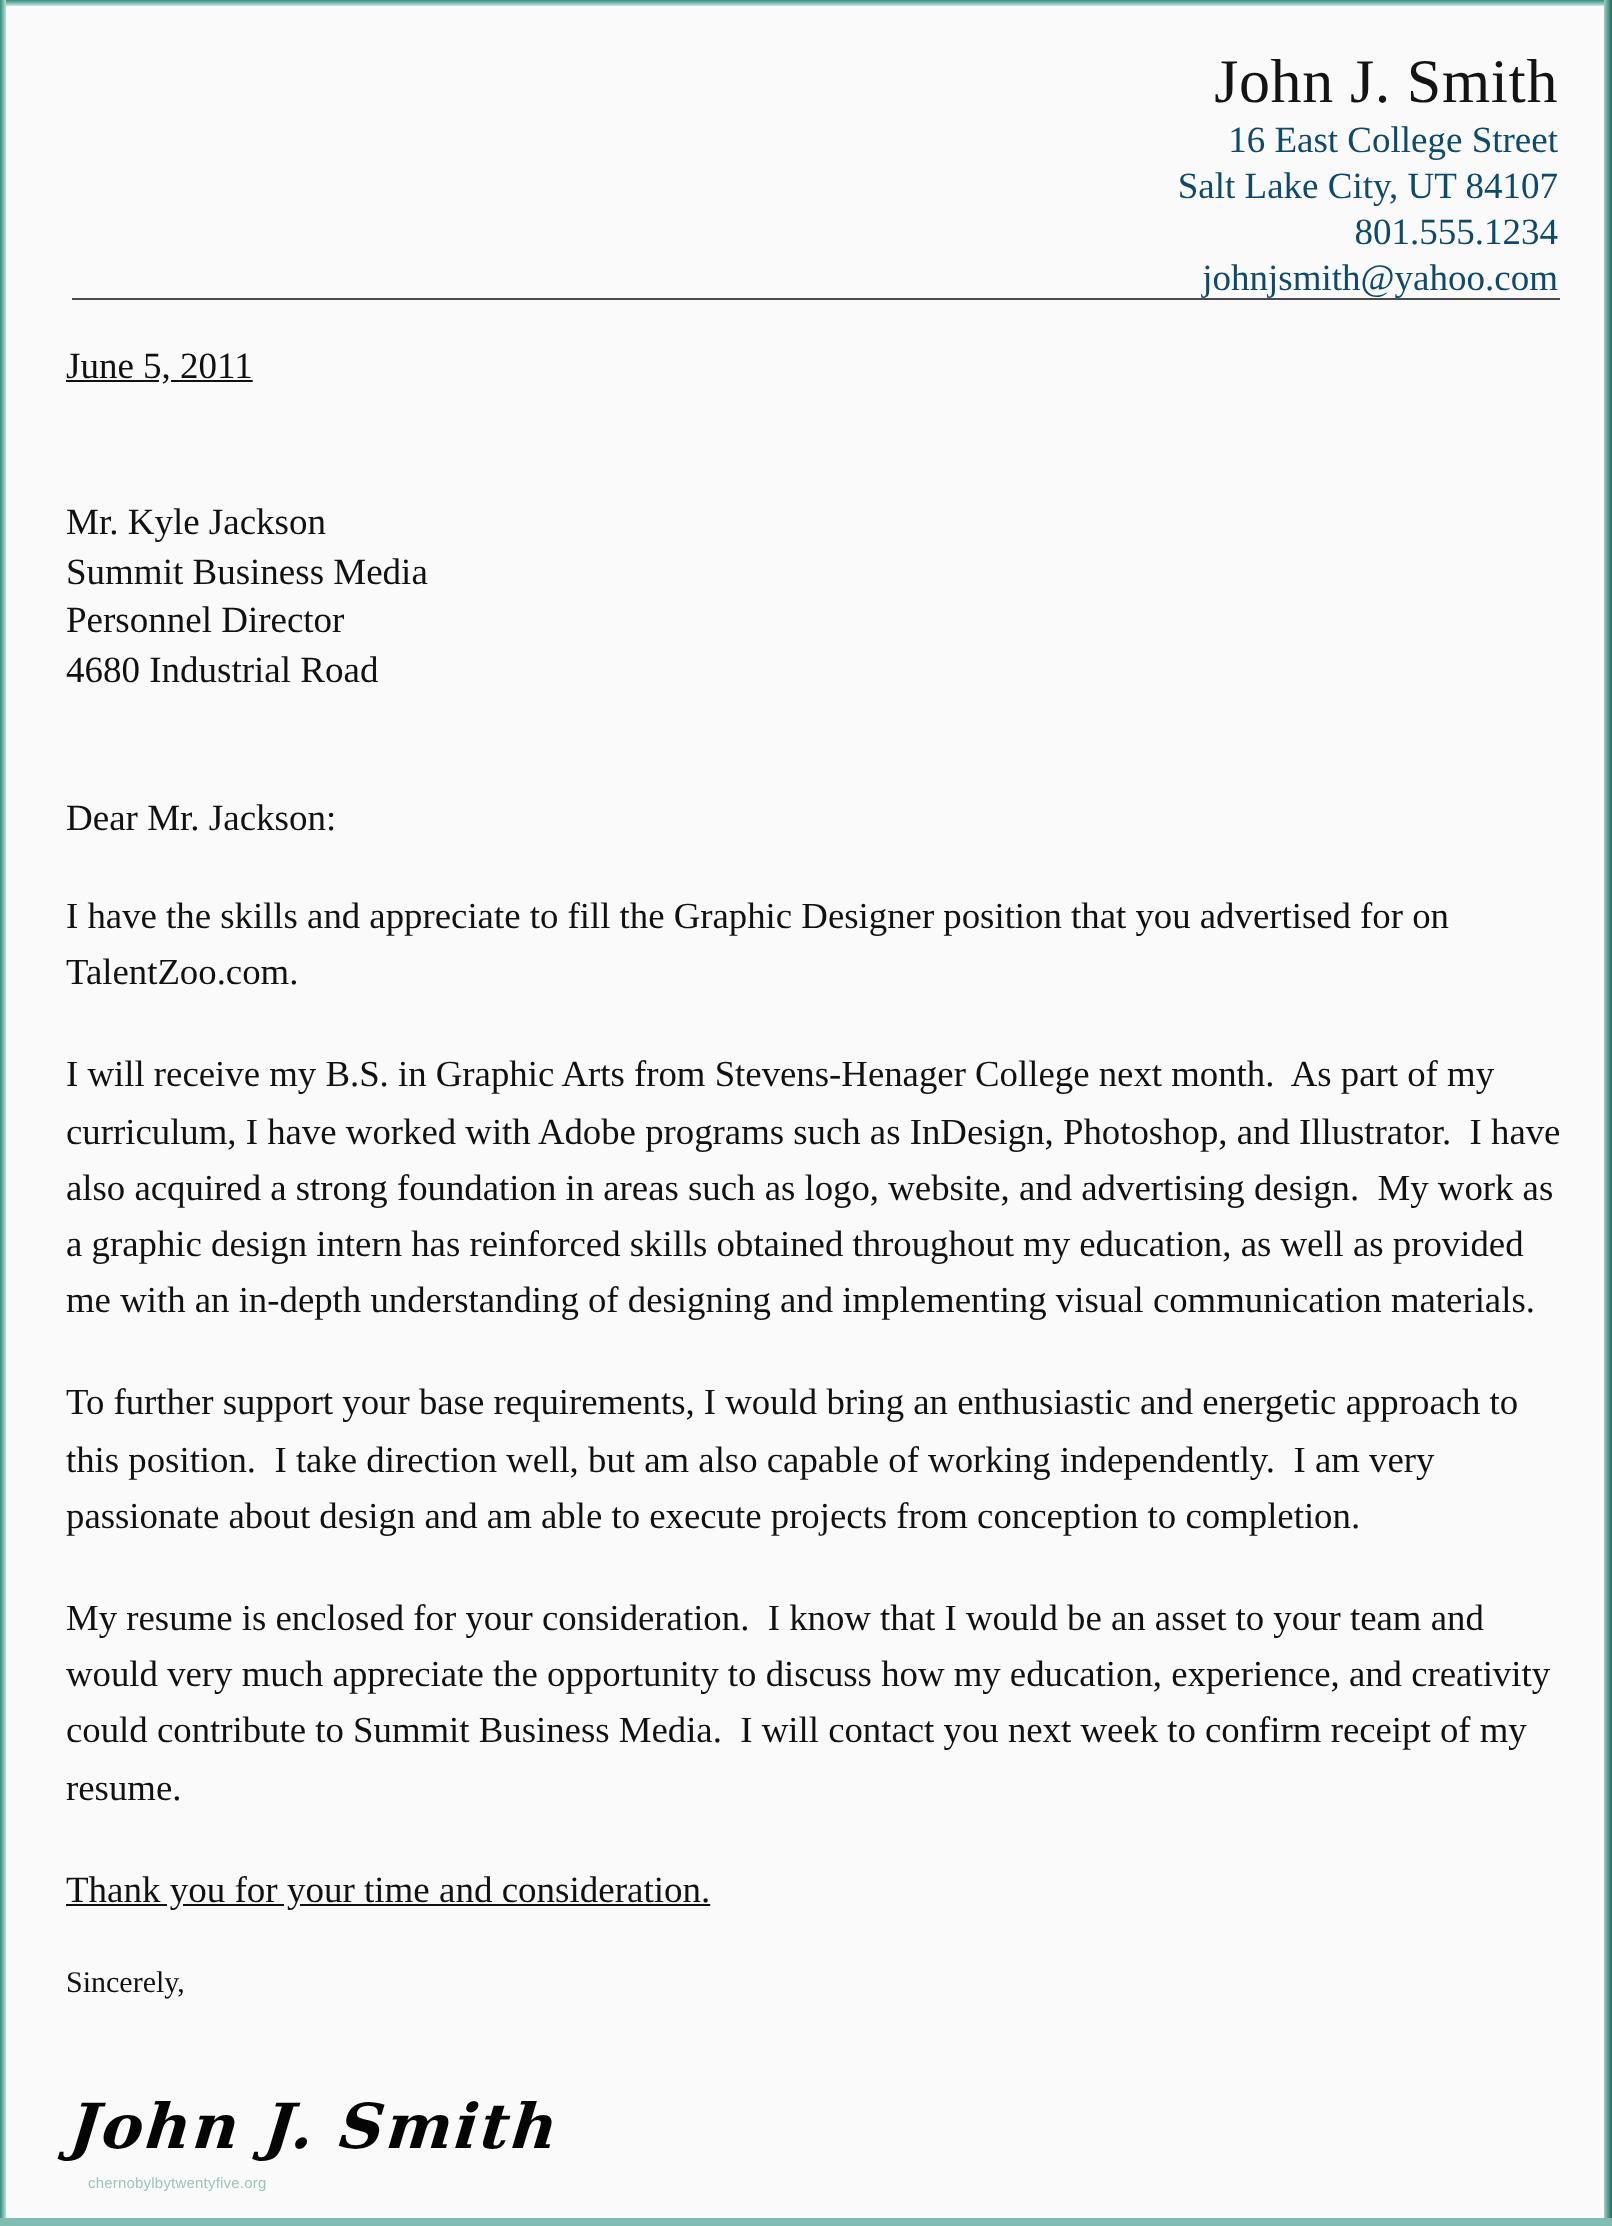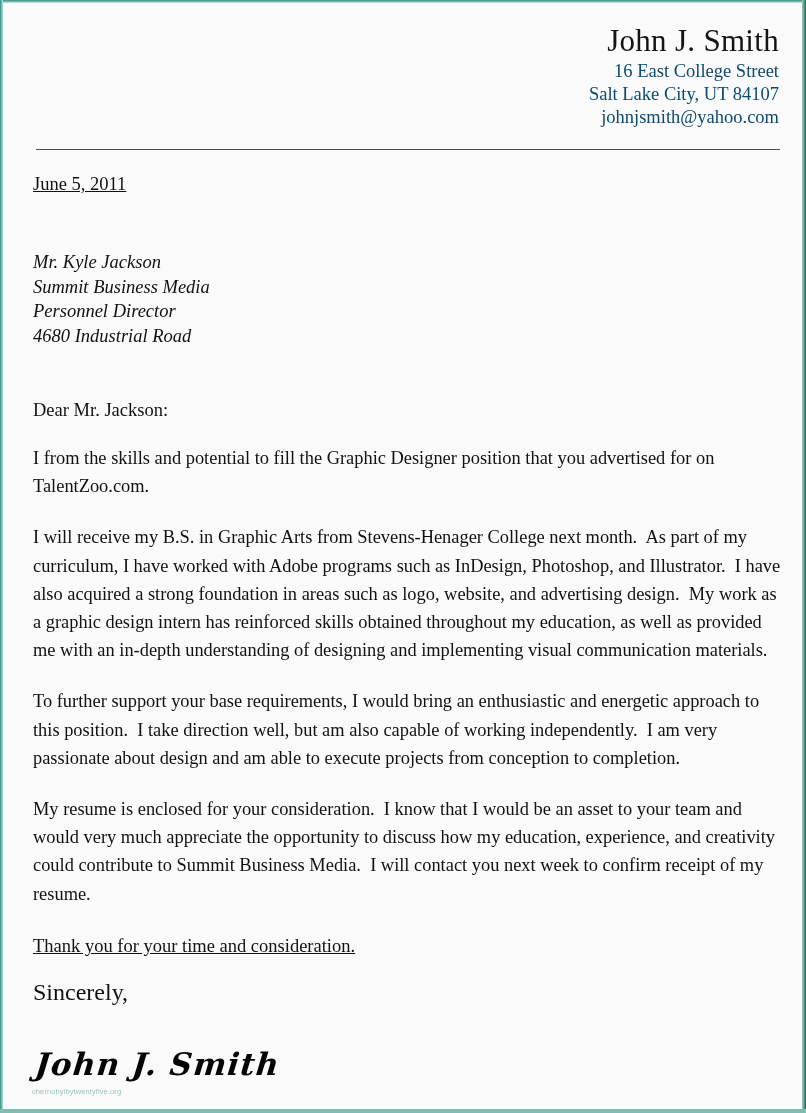--- a/index.html
+++ b/index.html
@@ -77,21 +77,20 @@
     width: 748px;
   }
   .date-line {
     font-size: 18.5px;
     line-height: 24px;
     margin: 0 0 0 0;
     text-decoration: underline;
   }
   .recipient {
     margin-top: 54px;
-    font-style: italic;
   }
   .recipient div {
     font-size: 18.5px;
     line-height: 24.5px;
     white-space: nowrap;
   }
   .salutation {
     margin-top: 50px;
     font-size: 18.5px;
     line-height: 24px;
@@ -105,38 +104,38 @@
   }
   .para.tight { margin-top: 23px; }
   .thanks {
     margin-top: 26px;
     font-size: 18.5px;
     line-height: 24px;
     text-decoration: underline;
   }
   .closing {
     margin-top: 22px;
-    font-size: 24px;
+    font-size: 15px;
     line-height: 24px;
   }
   .signature {
     margin-top: 38px;
     font-family: "DejaVu Serif", "Liberation Serif", serif;
     font-style: italic;
     font-weight: bold;
     font-size: 31px;
     line-height: 44px;
     letter-spacing: 1.2px;
     color: #050505;
     transform: skewX(-6deg);
     transform-origin: left bottom;
   }
   .watermark {
     position: absolute;
-    left: 28px;
+    left: 40px;
     bottom: 12px;
     font-family: "Liberation Sans", sans-serif;
     font-size: 7.5px;
     letter-spacing: 0.1px;
     color: #9ec4bd;
     white-space: nowrap;
   }
 </style>
 </head>
 <body>
@@ -147,39 +146,40 @@
   <div class="frame-left"></div>
   <div class="frame-right"></div>
   <div class="frame-bottom"></div>
 
   <div class="sheet">
 
     <div class="letterhead">
       <div class="lh-name">John J. Smith</div>
       <div class="lh-line">16 East College Street</div>
       <div class="lh-line">Salt Lake City, UT 84107</div>
+      <div class="lh-line">801.555.1234</div>
       <div class="lh-line">johnjsmith@yahoo.com</div>
     </div>
 
     <div class="header-rule"></div>
 
     <div class="body-area">
 
       <div class="date-line">June 5, 2011</div>
 
       <div class="recipient">
         <div>Mr. Kyle Jackson</div>
         <div>Summit Business Media</div>
         <div>Personnel Director</div>
         <div>4680 Industrial Road</div>
       </div>
 
       <div class="salutation">Dear Mr. Jackson:</div>
 
-      <div class="para">I from the skills and potential to fill the Graphic Designer position that you advertised for on TalentZoo.com.</div>
+      <div class="para">I have the skills and appreciate to fill the Graphic Designer position that you advertised for on TalentZoo.com.</div>
       <div class="para tight">I will receive my B.S. in Graphic Arts from Stevens-Henager College next month.  As part of my curriculum, I have worked with Adobe programs such as InDesign, Photoshop, and Illustrator.  I have also acquired a strong foundation in areas such as logo, website, and advertising design.  My work as a graphic design intern has reinforced skills obtained throughout my education, as well as provided me with an in-depth understanding of designing and implementing visual communication materials.</div>
       <div class="para tight">To further support your base requirements, I would bring an enthusiastic and energetic approach to this position.  I take direction well, but am also capable of working independently.  I am very passionate about design and am able to execute projects from conception to completion.</div>
       <div class="para tight">My resume is enclosed for your consideration.  I know that I would be an asset to your team and would very much appreciate the opportunity to discuss how my education, experience, and creativity could contribute to Summit Business Media.  I will contact you next week to confirm receipt of my resume.</div>
 
       <div class="thanks">Thank you for your time and consideration.</div>
       <div class="closing">Sincerely,</div>
 
       <div class="signature">John J. Smith</div>
 
     </div>

